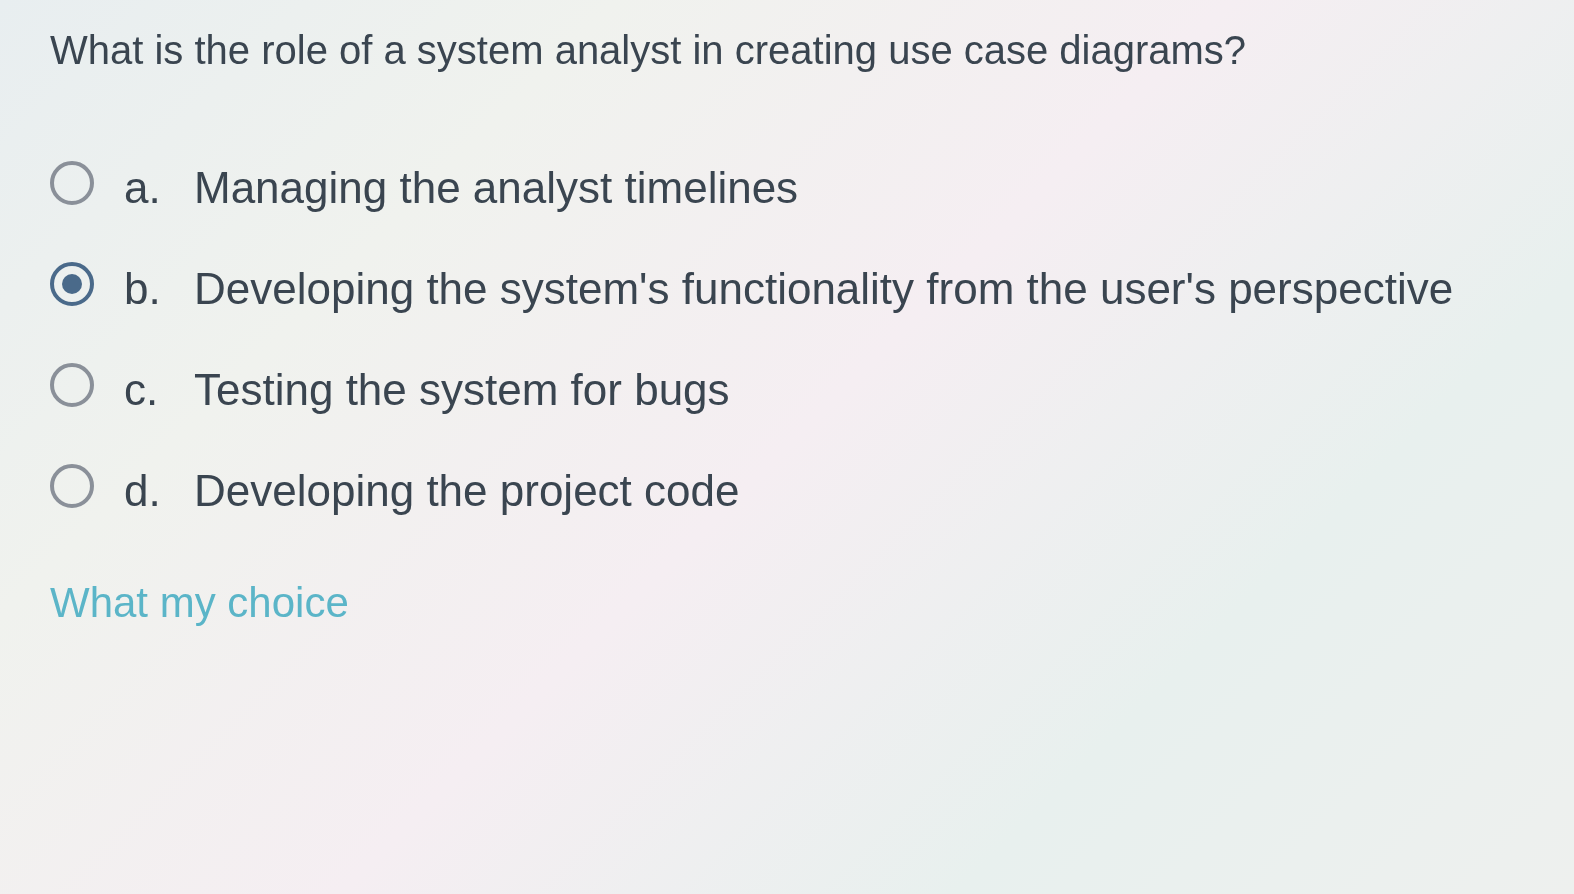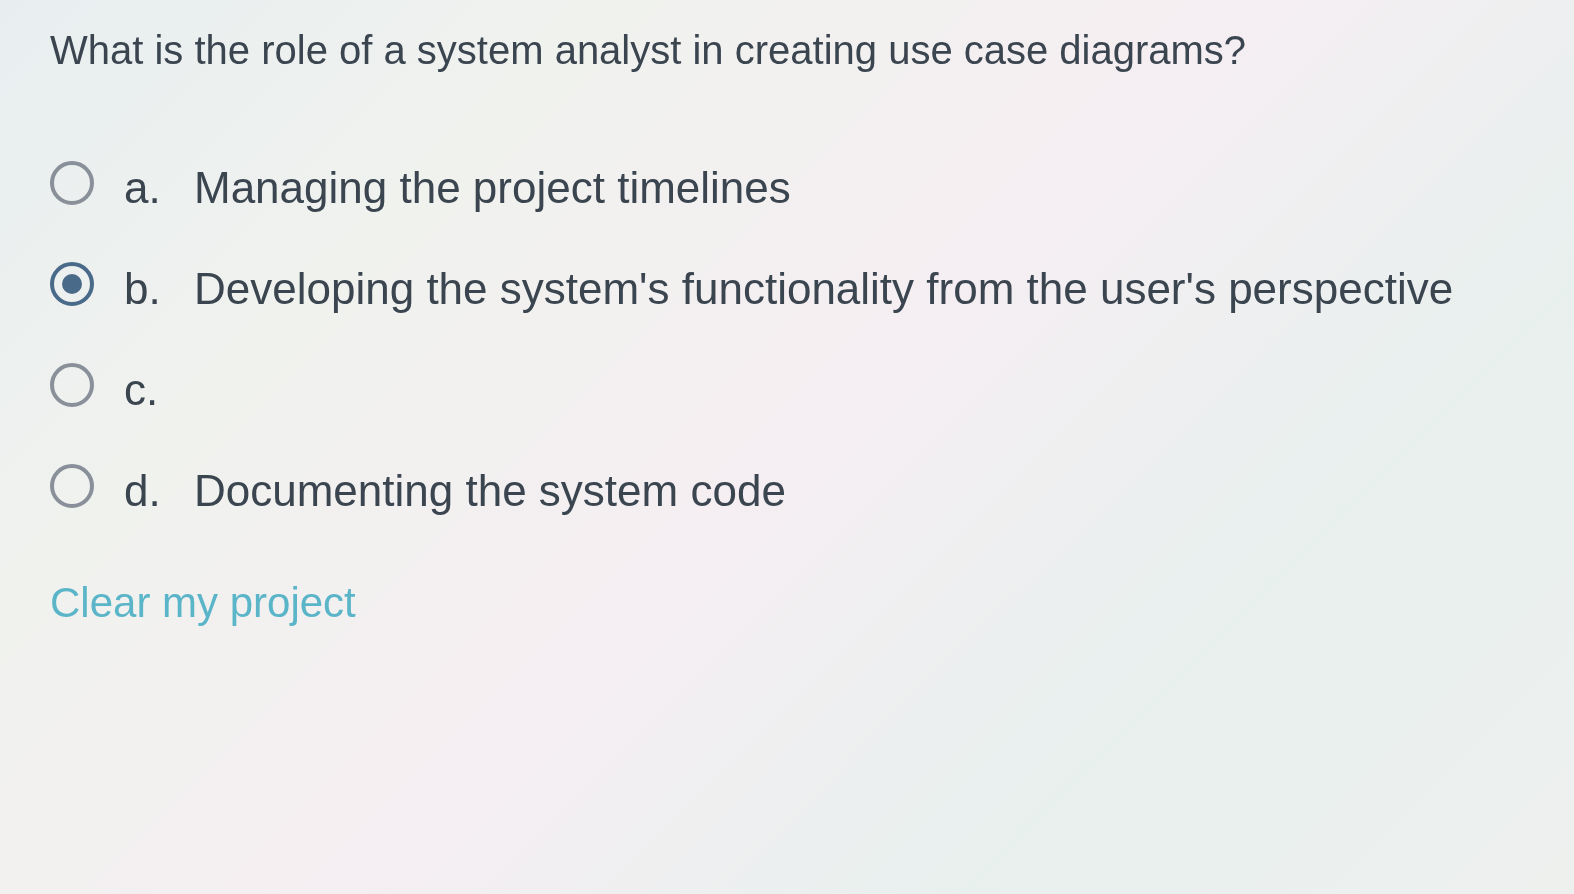--- a/index.html
+++ b/index.html
@@ -80,41 +80,42 @@
 </head>
 <body>
 
 <div class="question-text">What is the role of a system analyst in creating use case diagrams?</div>
 
 <div class="options">
   <div class="option">
     <div class="radio"></div>
     <div class="option-content">
       <span class="option-letter">a.</span>
-      <span class="option-text">Managing the project timelines</span>
+      <span class="option-text">Managing the analyst timelines</span>
     </div>
   </div>
 
   <div class="option">
     <div class="radio selected"></div>
     <div class="option-content">
       <span class="option-letter">b.</span>
       <span class="option-text">Developing the system's functionality from the user's perspective</span>
     </div>
   </div>
 
   <div class="option">
     <div class="radio"></div>
     <div class="option-content">
       <span class="option-letter">c.</span>
+      <span class="option-text">Testing the system for bugs</span>
     </div>
   </div>
 
   <div class="option">
     <div class="radio"></div>
     <div class="option-content">
       <span class="option-letter">d.</span>
-      <span class="option-text">Documenting the system code</span>
+      <span class="option-text">Developing the project code</span>
     </div>
   </div>
 </div>
 
-<div class="clear-link">Clear my project</div>
+<div class="clear-link">What my choice</div>
 
 </body></html>

